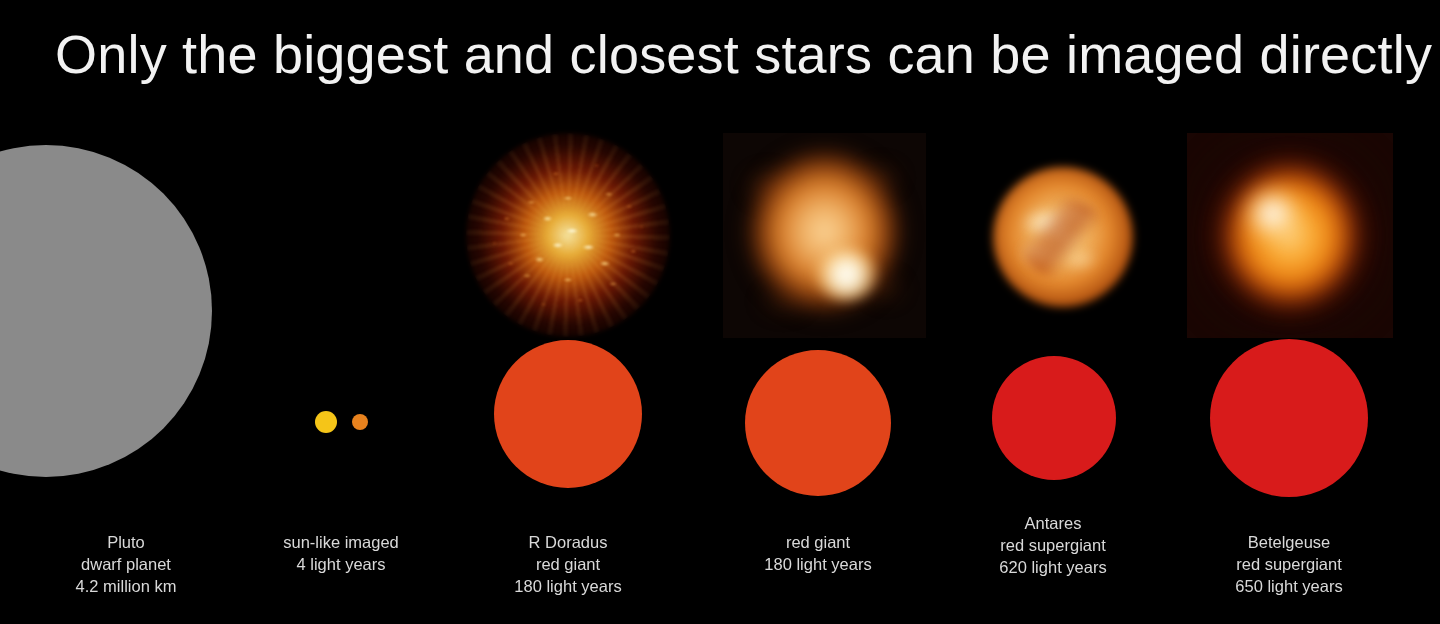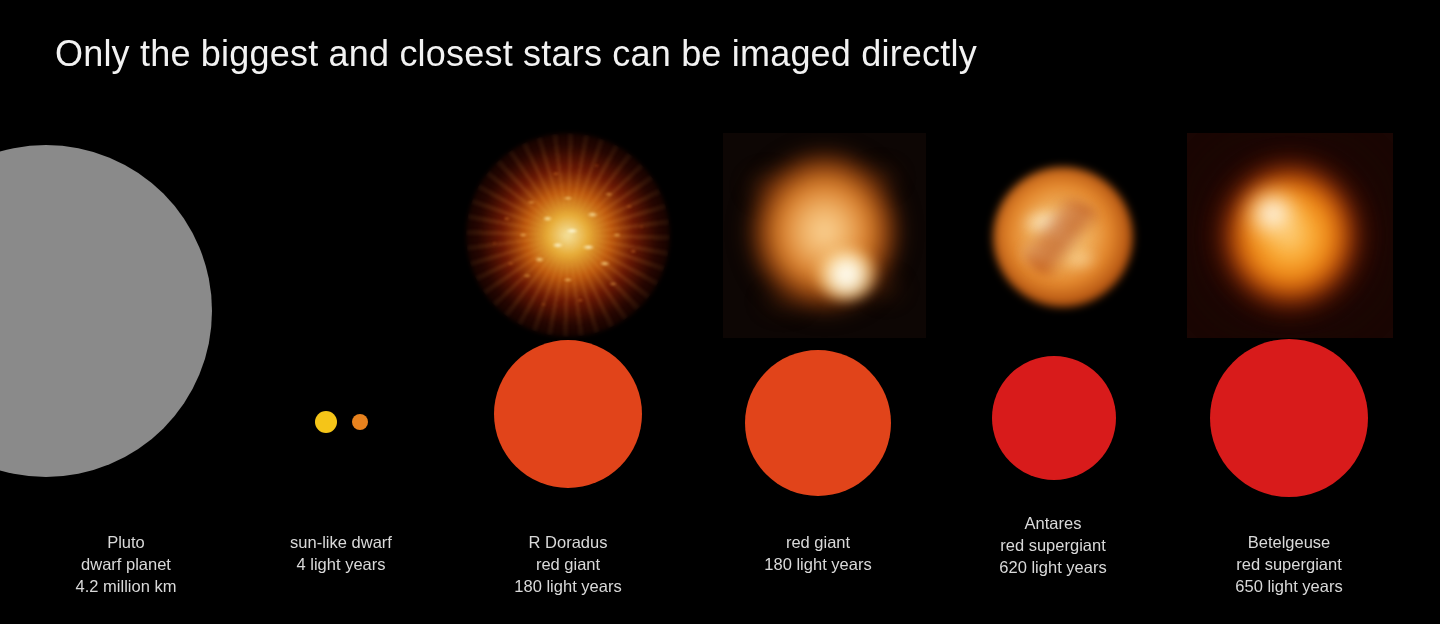--- a/index.html
+++ b/index.html
@@ -15,21 +15,21 @@
     background: #000000;
     overflow: hidden;
     font-family: "Liberation Sans", "DejaVu Sans", sans-serif;
   }
 
   
   #title {
     position: absolute;
     left: 55px;
     top: 28px;
-    font-size: 36px;
+    font-size: 54px;
     line-height: 52px;
     font-weight: 400;
     color: #f2f2f2;
     letter-spacing: 0.2px;
     white-space: nowrap;
   }
 
   
   #pluto-disc {
     position: absolute;
@@ -327,21 +327,21 @@
   <div id="anta-disc" class="size-disc"></div>
   <div id="bete-disc" class="size-disc"></div>
 
   <div id="cap-pluto" class="caption">
     <span class="cname">Pluto</span>
     <span class="ctype">dwarf planet</span>
     <span class="cdist">4.2 million km</span>
   </div>
 
   <div id="cap-ac" class="caption">
-    <span class="ctype">sun-like dwarf</span>
+    <span class="ctype">sun-like imaged</span>
     <span class="cdist">4 light years</span>
   </div>
 
   <div id="cap-rdor" class="caption">
     <span class="cname">R Doradus</span>
     <span class="ctype">red giant</span>
     <span class="cdist">180 light years</span>
   </div>
 
   <div id="cap-whya" class="caption">

